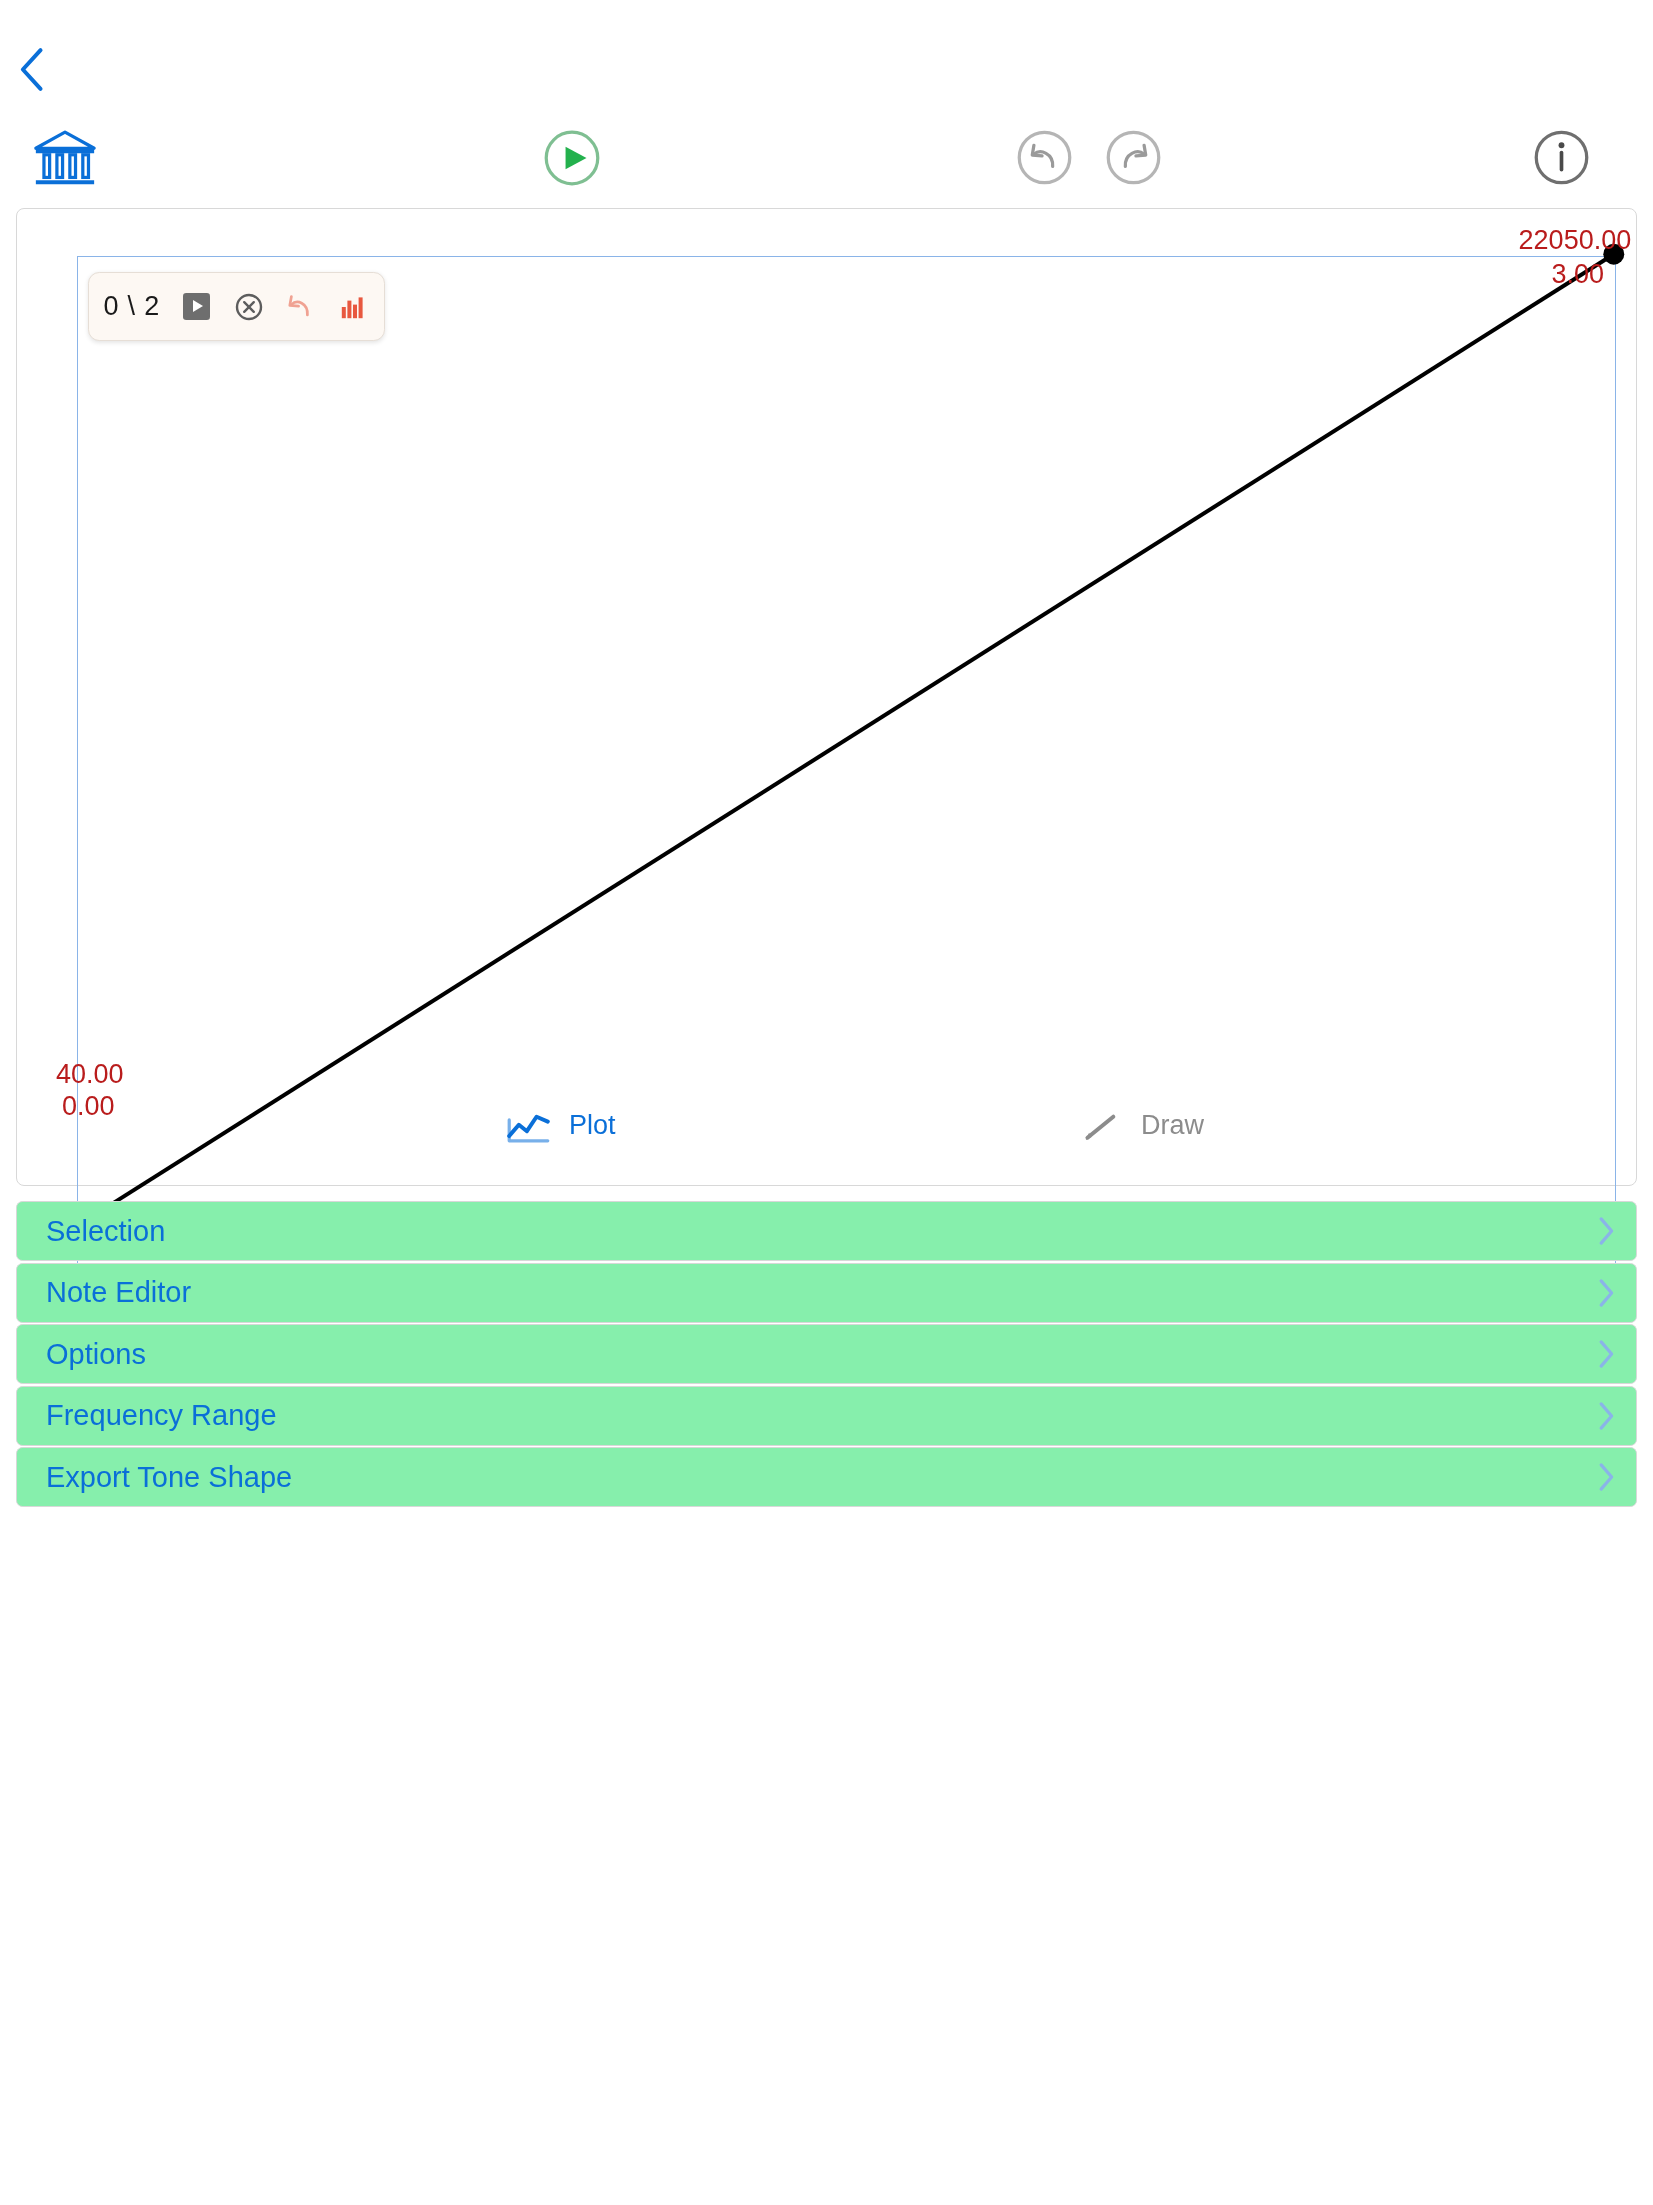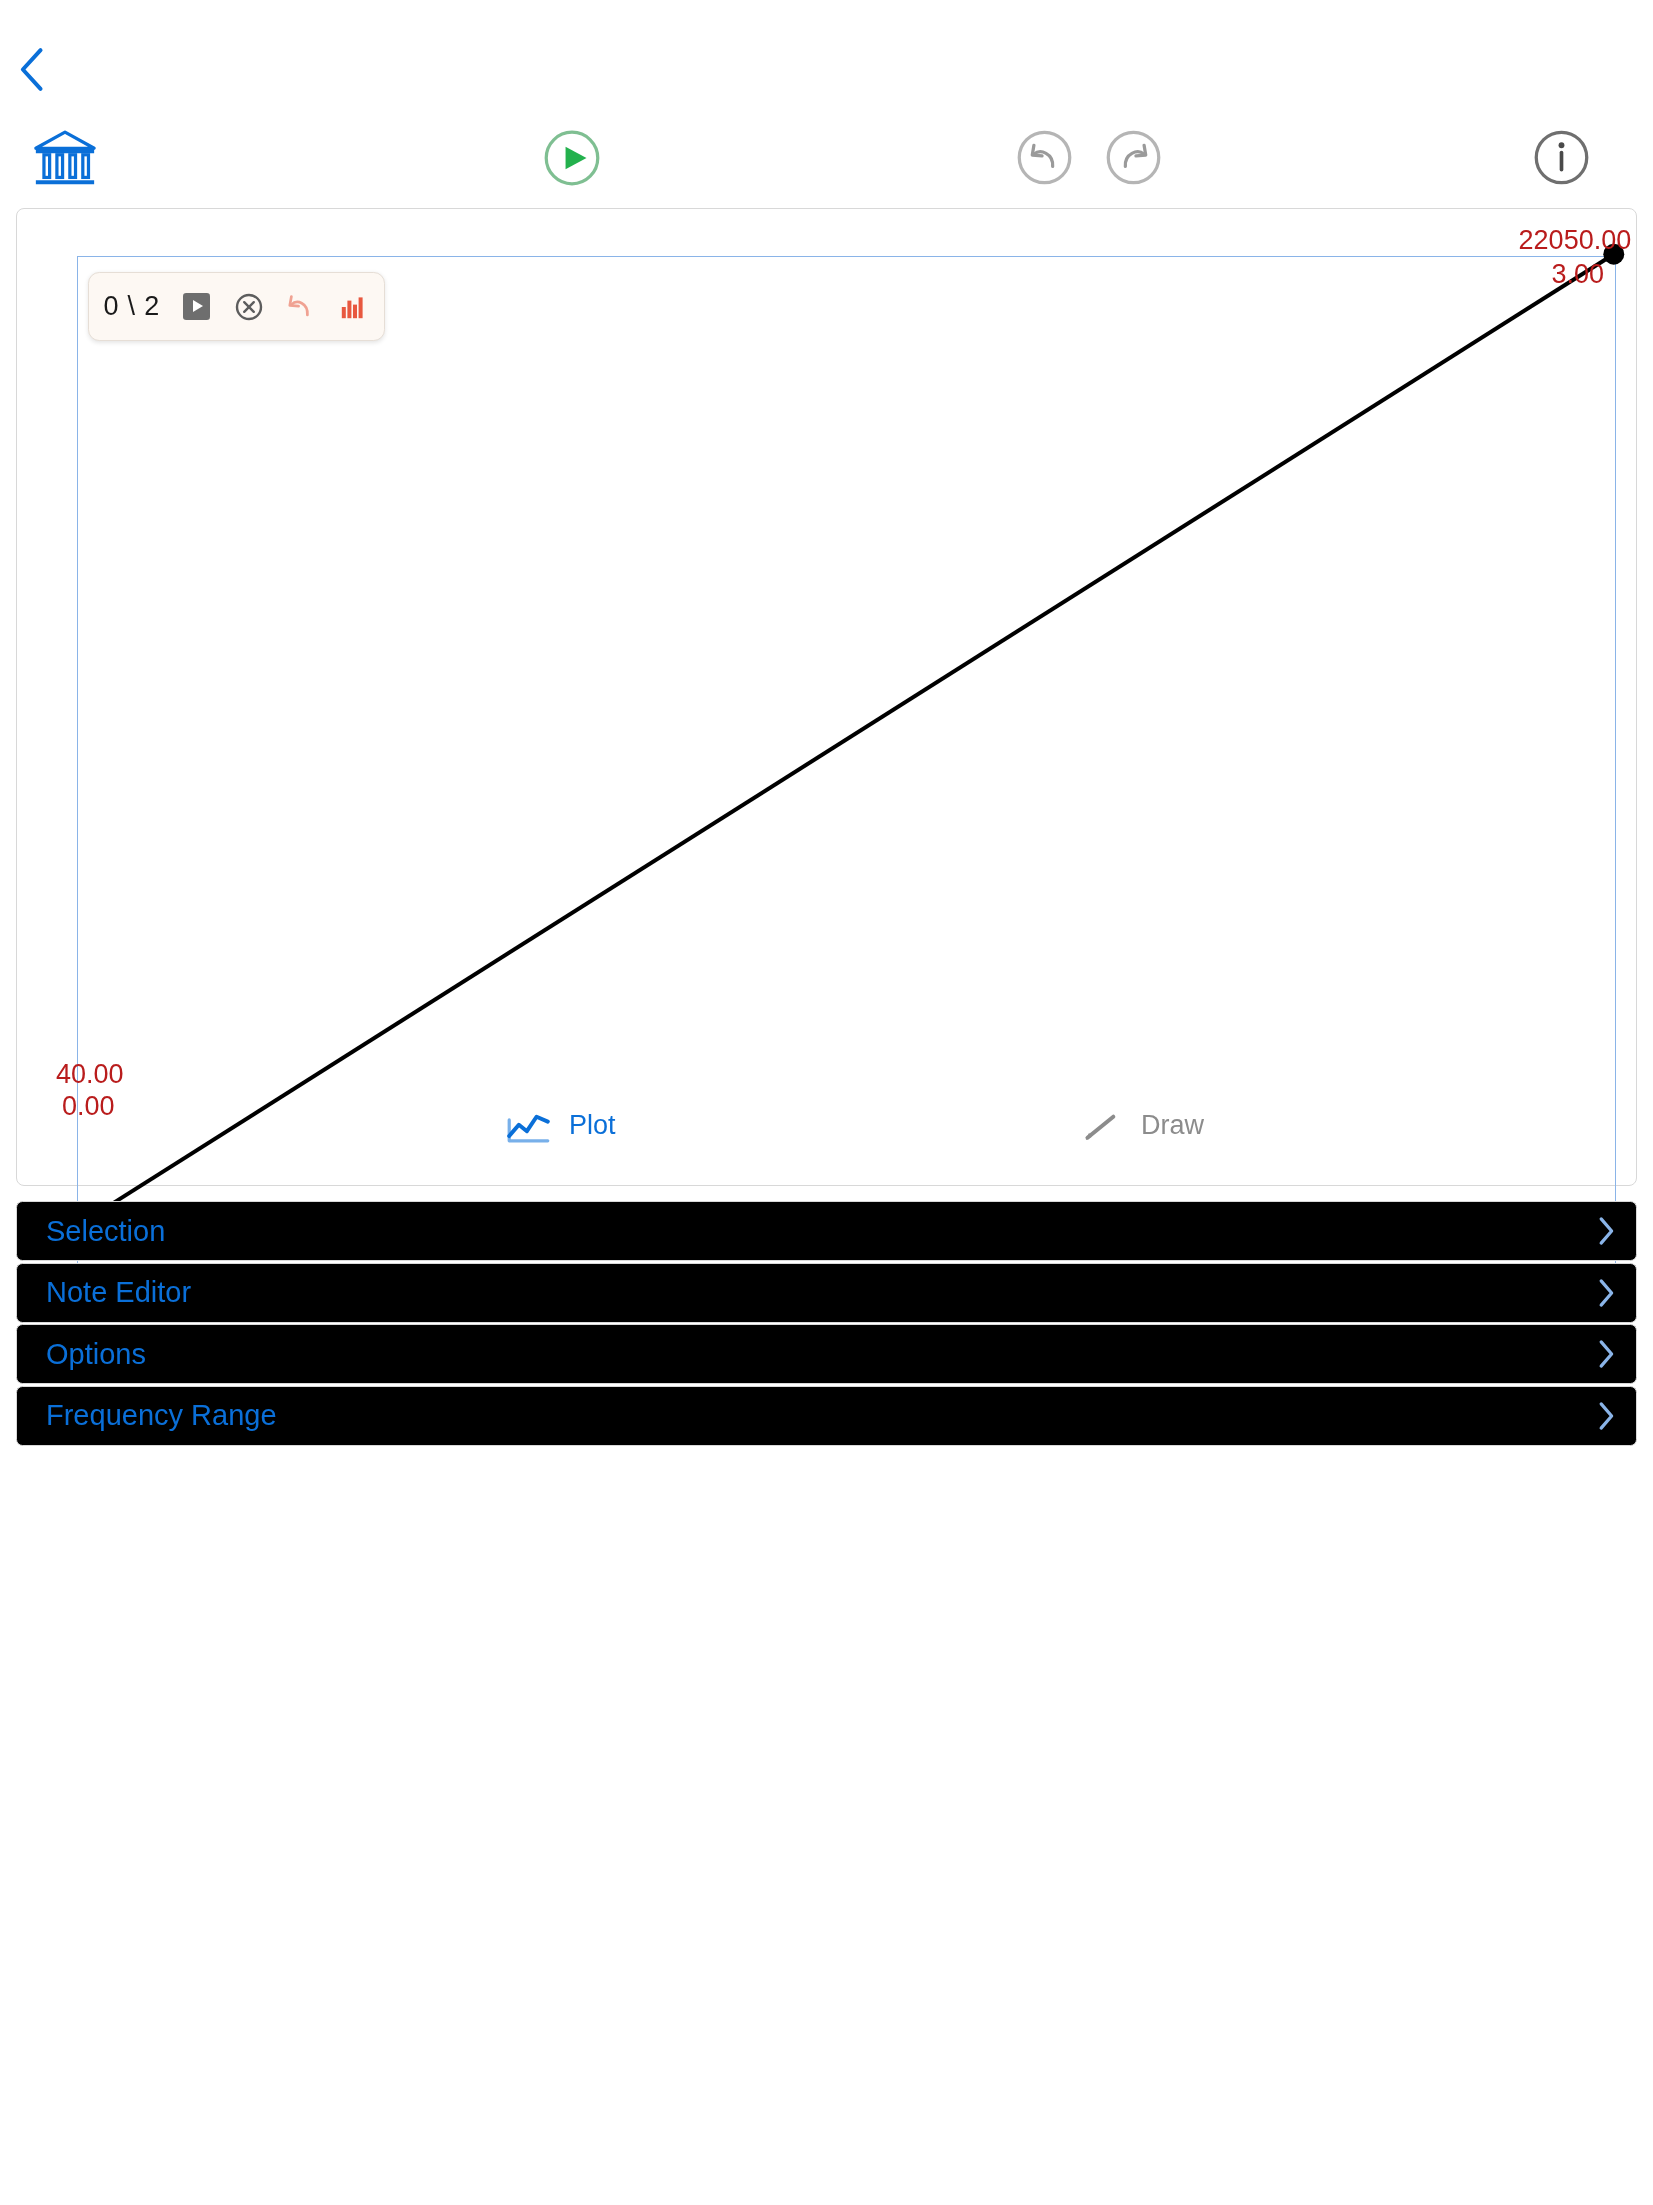--- a/index.html
+++ b/index.html
@@ -150,21 +150,21 @@
   
   .rows {
     position: absolute;
     left: 16px;
     top: 1201px;
     width: 1621px;
   }
   .row {
     position: relative;
     height: 60px;
-    background: #000000;
+    background: #86efac;
     border: 1.6px solid #d8d8d8;
     border-radius: 6.5px;
     margin-bottom: 1.6px;
     display: flex;
     align-items: center;
   }
   .row-label {
     margin-left: 29px;
     font-size: 29px;
     color: #0a6fd8;
@@ -322,16 +322,22 @@
     </div>
 
     <div class="row">
       <span class="row-label">Frequency Range</span>
       <svg class="row-chev" viewBox="0 0 22 36">
         <polyline points="5,3 18,18 5,33" fill="none" stroke="#8ab4e8" stroke-width="4" stroke-linecap="round" stroke-linejoin="round"></polyline>
       </svg>
     </div>
 
 
+    <div class="row">
+      <span class="row-label">Export Tone Shape</span>
+      <svg class="row-chev" viewBox="0 0 22 36">
+        <polyline points="5,3 18,18 5,33" fill="none" stroke="#8ab4e8" stroke-width="4" stroke-linecap="round" stroke-linejoin="round"></polyline>
+      </svg>
+    </div>
   </div>
 
 </div>
 
 
 </body></html>

